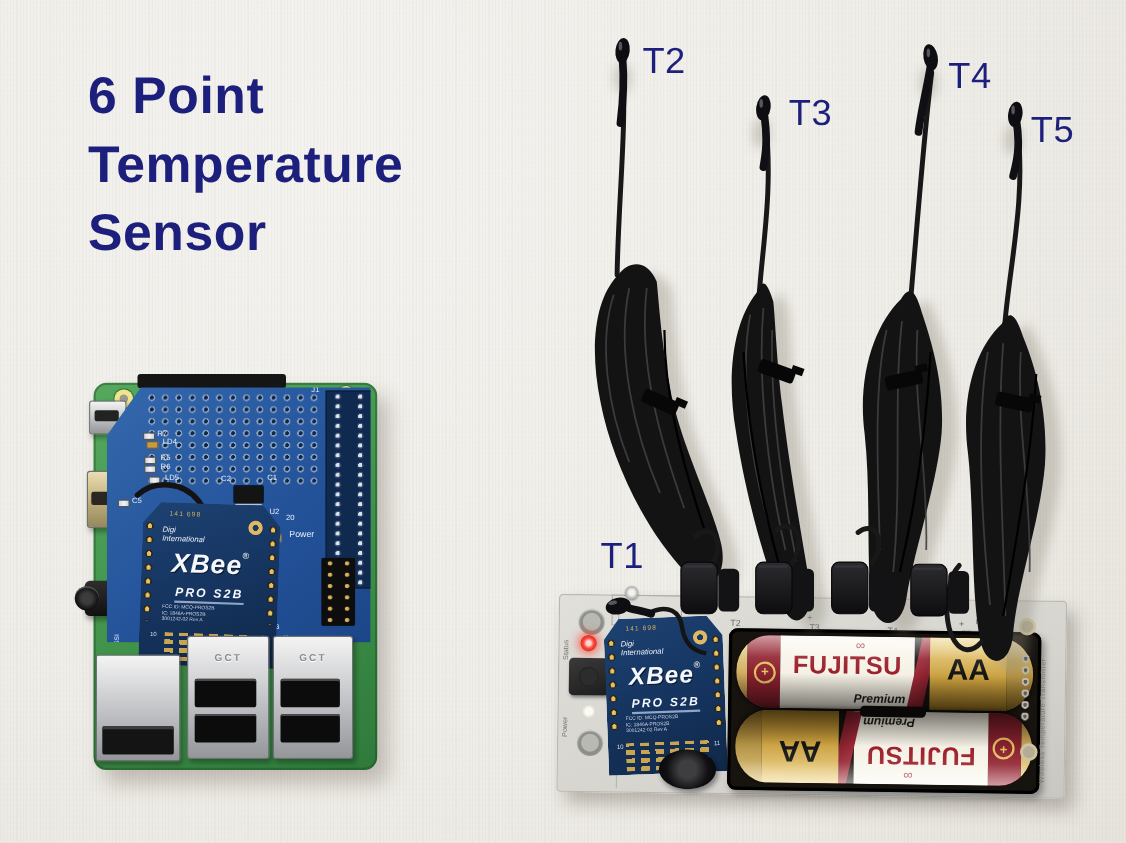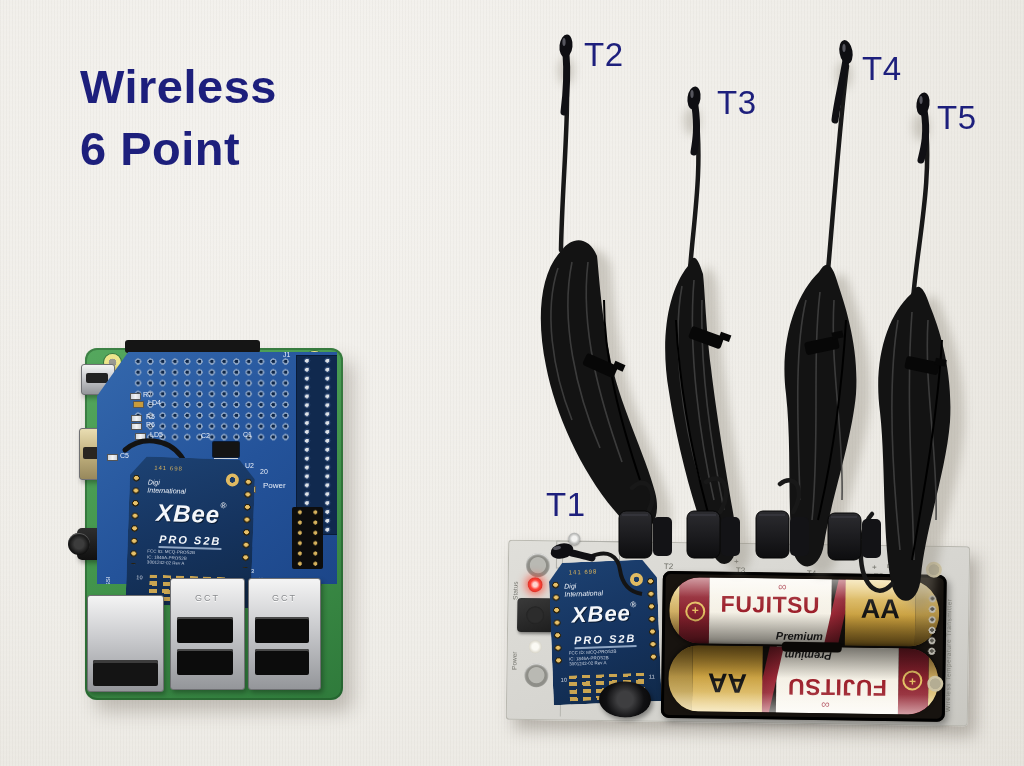--- a/index.html
+++ b/index.html
@@ -31,21 +31,21 @@
     background-image:radial-gradient(circle at 10px 4.6px, #dfe3e8 0 1.9px, #25406b 2.1px 3.1px, rgba(0,0,0,0) 3.3px);
     background-size:20.5px 8.9px;}
   .silk{color:#e8eef8;font-size:7px;line-height:7px;white-space:nowrap;}
   .chip{width:9px;height:5px;background:linear-gradient(90deg,#cfd4da,#f2f3f4,#cfd4da);border:.5px solid #555;}
   .icblk{background:#141414;border-radius:1px;}
   .hdr2x6{left:209px;top:167px;width:31px;height:62px;background:#0d0d0d;border-radius:2px;
     background-image:radial-gradient(circle at 8px 5.2px,#d8b35c 0 1.8px, rgba(0,0,0,0) 2.2px);
     background-size:15.5px 10.3px;}
   .port{background:linear-gradient(180deg,#f4f4f4,#c9cacd 45%,#94969a);border:1px solid #6f7073;border-radius:3px;box-shadow:2px 3px 5px rgba(0,0,0,.3);}
   .usb-slot{left:6px;width:56px;height:26px;background:#0c0c0c;border-radius:2px;box-shadow:inset 0 2px 0 #4a4a4a;}
-  .gct{color:#898b8e;font-size:9px;font-weight:normal;letter-spacing:2px;text-shadow:0 1px 0 #fff;}
+  .gct{color:#898b8e;font-size:9px;font-weight:bold;letter-spacing:2px;text-shadow:0 1px 0 #fff;}
   
   .xbee{clip-path:polygon(0 13%,13% 0,87% 0,100% 13%,100% 100%,0 100%);
     background:linear-gradient(160deg,#1d4273,#15335e 55%,#102949);
     box-shadow:2px 3px 6px rgba(0,0,0,.35);color:#fff;}
   .xb-pins{top:11%;width:9px;height:62%;
     background-image:radial-gradient(circle at 4.5px 6px,#e7c16a 0 2.1px,#2a2009 2.3px 3.2px,rgba(0,0,0,0) 3.4px);
     background-size:9px 12.6px;}
   .xb-mark{color:#d8b35c;font-size:6px;letter-spacing:1px;}
   .xb-maker{font-size:7px;font-style:italic;line-height:7.5px;color:#eef2f8;}
   .xb-logo{font-size:24px;font-weight:bold;font-style:italic;letter-spacing:1px;color:#f4f7fb;text-shadow:1px 1px 0 #0a1a30;}
@@ -95,22 +95,23 @@
   .tanhole{width:16px;height:16px;border-radius:50%;background:radial-gradient(circle,#b4ad93 0 45%,#cdc3a2 50% 80%,#9d977f);}
   .edge-text{writing-mode:vertical-rl;transform:rotate(180deg);font-size:6.5px;color:#7a7a72;letter-spacing:.5px;}
   svg{position:absolute;left:0;top:0;pointer-events:none;}
 </style>
 </head>
 <body>
 
 <div id="stage">
 
   <div class="abs caption">
-    <div>Wireless</div>
     <div>6 Point</div>
+    <div>Temperature</div>
+    <div>Sensor</div>
   </div>
 
   <span class="abs plabel" style="left:584px;top:36px;">T2</span>
   <span class="abs plabel" style="left:717px;top:84px;">T3</span>
   <span class="abs plabel" style="left:862px;top:50px;">T4</span>
   <span class="abs plabel" style="left:937px;top:99px;">T5</span>
   <span class="abs plabel" style="left:546px;top:486px;">T1</span>
 
   <div class="abs pi">
     <div class="abs pi-base"></div>

